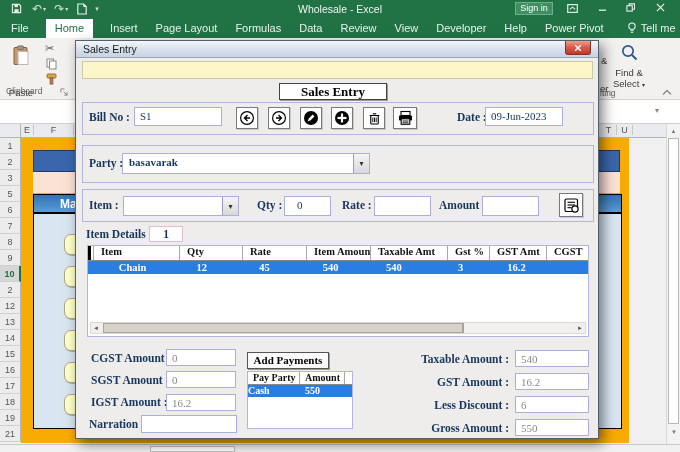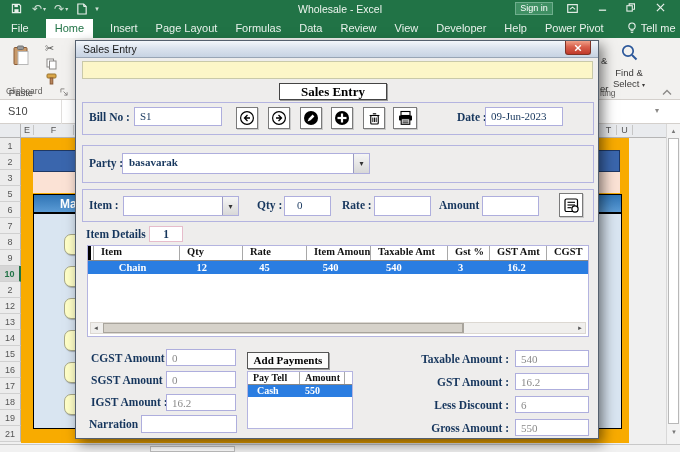--- a/index.html
+++ b/index.html
@@ -142,21 +142,20 @@
   </div>
   <div class="abs" style="left:600px;top:50px;font-size:8.5px;color:#605e5c;">iting</div>
   <span class="abs" style="left:662px;top:51px;">
     <svg width="10" height="7" viewBox="0 0 10 7">
         <polyline points="1,5.5 5,1.5 9,5.5" fill="none" stroke="#8a8886" stroke-width="1.3"></polyline>
       </svg>
   </span>
 </div>
 
 <div class="abs" style="left:0;top:100px;width:680px;height:24px;background:#fff;border-bottom:1px solid #d4d0cc;">
-  <div class="abs" style="left:0;top:0;width:62px;height:24px;border-right:1px solid #e1dfdd;font-size:11px;color:#444;padding:5px 0 0 8px;">S10</div>
   <span class="abs" style="left:655px;top:6px;font-size:8px;color:#8a8886;">▾</span>
 </div>
 
 <div class="abs" style="left:0;top:124px;width:666px;height:14px;background:#e9ebee;border-bottom:1px solid #b5b5b5;">
   <div class="abs" style="left:0;top:0;width:21px;height:14px;border-right:1px solid #b5b5b5;"></div>
   <div class="abs" style="left:21px;top:1px;width:13px;text-align:center;font-size:9px;color:#555;border-right:1px solid #c6c6c6;">E</div>
   <div class="abs" style="left:34px;top:1px;width:40px;text-align:center;font-size:9px;color:#555;border-right:1px solid #c6c6c6;">F</div>
   <div class="abs" style="left:601px;top:1px;width:16px;text-align:center;font-size:9px;color:#555;border-right:1px solid #c6c6c6;">T</div>
   <div class="abs" style="left:617px;top:1px;width:16px;text-align:center;font-size:9px;color:#555;border-right:1px solid #c6c6c6;">U</div>
 </div>
@@ -340,26 +339,26 @@
   <span class="abs dlabel" style="left:15px;top:333px;">SGST Amount :</span>
   <div class="abs dinput grayval" style="left:90px;top:330px;width:70px;height:17px;">0</div>
   <span class="abs dlabel" style="left:15px;top:355px;">IGST Amount :</span>
   <div class="abs dinput grayval" style="left:90px;top:353px;width:70px;height:17px;">16.2</div>
   <span class="abs dlabel" style="left:13px;top:377px;">Narration :</span>
   <div class="abs dinput" style="left:65px;top:374px;width:96px;height:18px;"></div>
 
   <div class="abs" style="left:171px;top:311px;width:82px;height:17px;background:#fbfbfb;border:1px solid #555;box-shadow:1px 1px 0 #9a9a9a;text-align:center;font-family:'Liberation Serif',serif;font-weight:bold;font-size:11px;color:#000;line-height:15px;">Add Payments</div>
   <div class="abs" style="left:171px;top:330px;width:106px;height:58px;background:#fff;border:1px solid #b4b4e0;">
     <div style="display:flex;height:13px;border-bottom:1px solid #888;">
-      <div class="hcell" style="width:52px;font-size:10px;line-height:12px;padding-left:5px;">Pay Tell</div>
+      <div class="hcell" style="width:52px;font-size:10px;line-height:12px;padding-left:5px;">Pay Party</div>
       <div class="hcell" style="width:45px;font-size:10px;line-height:12px;padding-left:5px;">Amount</div>
       <div class="hcell" style="width:7px;border-right:none;padding:0;"></div>
     </div>
     <div style="display:flex;height:12px;background:#2a7de1;line-height:12px;">
-      <div class="dcell" style="width:52px;font-size:10px;padding-left:9px;">Cash</div>
+      <div class="dcell" style="width:52px;font-size:10px;padding-left:0;">Cash</div>
       <div class="dcell" style="width:45px;font-size:10px;padding-left:5px;">550</div>
     </div>
   </div>
 
   <span class="dlabel rtlabel" style="top:312px;">Taxable  Amount :</span>
   <div class="abs dinput grayval" style="left:439px;top:309px;width:74px;height:17px;">540</div>
   <span class="dlabel rtlabel" style="top:335px;">GST Amount :</span>
   <div class="abs dinput grayval" style="left:439px;top:332px;width:74px;height:17px;">16.2</div>
   <span class="dlabel rtlabel" style="top:358px;">Less Discount :</span>
   <div class="abs dinput grayval" style="left:439px;top:355px;width:74px;height:17px;">6</div>

